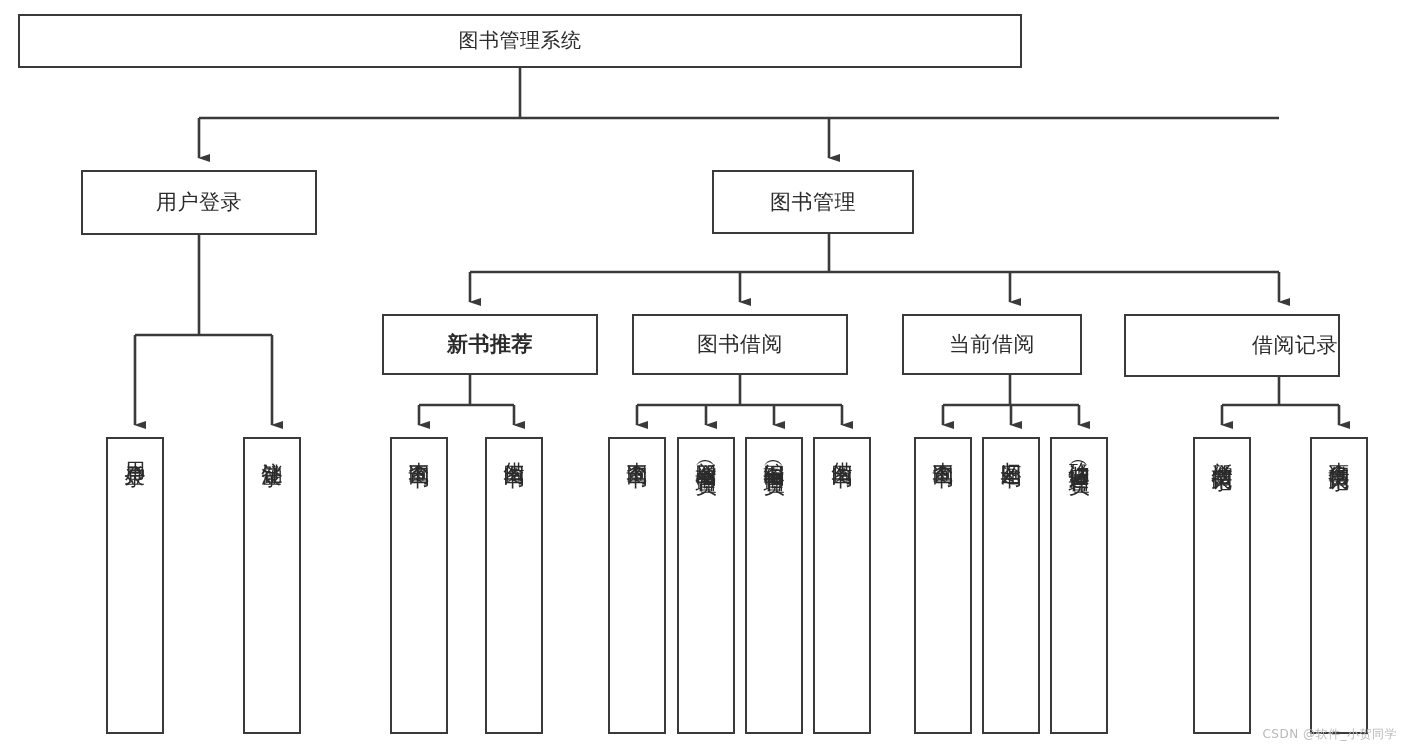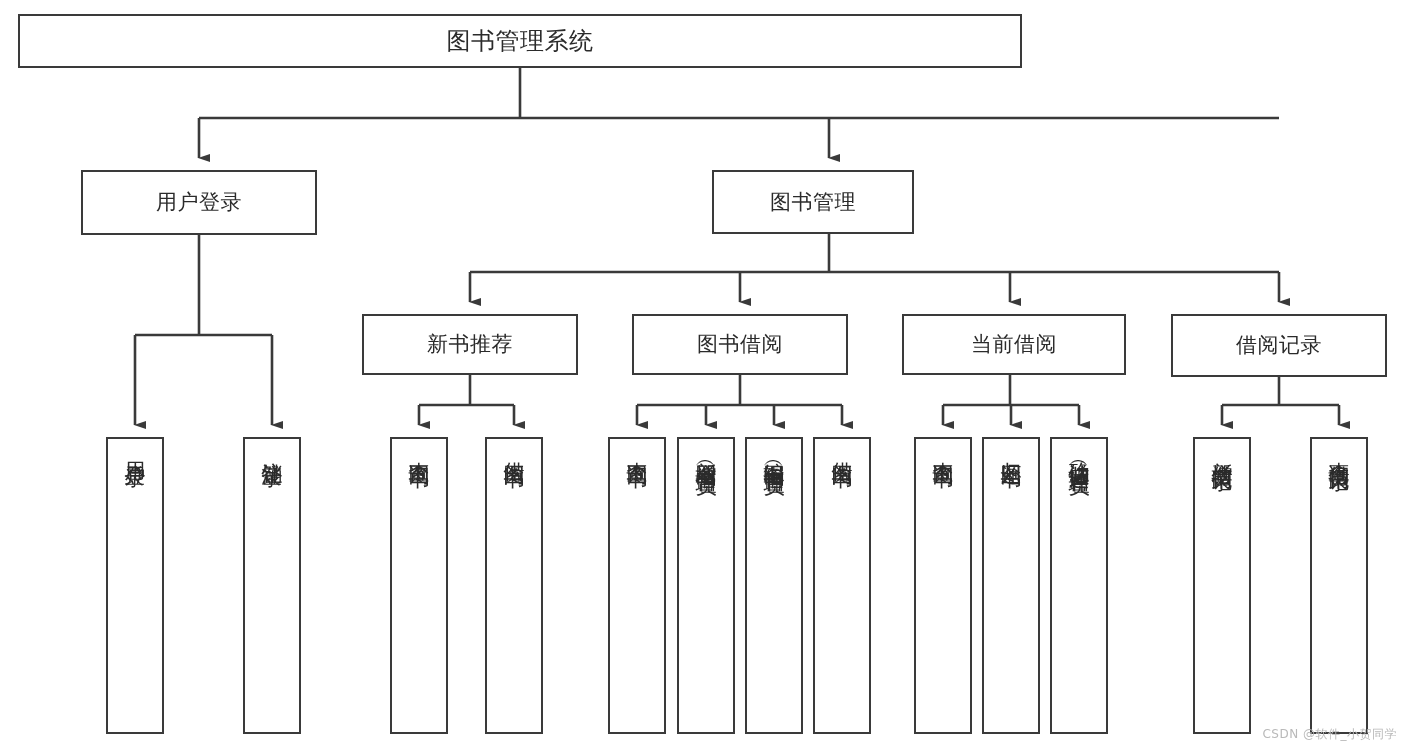--- a/index.html
+++ b/index.html
@@ -25,21 +25,21 @@
     text-align:center;
     line-height:1.28;
     letter-spacing:0.5px;
     color:#2b2b2b;
     white-space:pre;
   }
   .node.horiz .lbl{
     writing-mode:horizontal-tb;
     font-size:21px;
   }
-  .node.root .lbl{font-size:24px;}
+  .node.root .lbl{font-size:20px;}
   .node.vert{
     align-items:flex-start;
     justify-content:center;
     padding-top:6px;
   }
   .node.vert .lbl{
     writing-mode:vertical-rl;
     text-orientation:upright;
     font-size:21px;
     line-height:1.05;
@@ -115,30 +115,30 @@
     <span class="lbl">图书管理系统</span>
   </div>
 
   <div class="node horiz" style="left:81px;top:170px;width:236px;height:65px;">
     <span class="lbl">用户登录</span>
   </div>
   <div class="node horiz" style="left:712px;top:170px;width:202px;height:64px;">
     <span class="lbl">图书管理</span>
   </div>
 
-  <div class="node horiz" style="left:362px;top:314px;width:216px;height:61px;">
+  <div class="node horiz" style="left:382px;top:314px;width:216px;height:61px;font-weight:bold;">
     <span class="lbl">新书推荐</span>
   </div>
   <div class="node horiz" style="left:632px;top:314px;width:216px;height:61px;align-items:center;">
     <span class="lbl">图书借阅</span>
   </div>
-  <div class="node horiz" style="left:902px;top:314px;width:224px;height:61px;">
+  <div class="node horiz" style="left:902px;top:314px;width:180px;height:61px;">
     <span class="lbl">当前借阅</span>
   </div>
-  <div class="node horiz" style="left:1171px;top:314px;width:216px;height:63px;">
+  <div class="node horiz" style="left:1124px;top:314px;width:216px;height:63px;justify-content:flex-end;">
     <span class="lbl">借阅记录</span>
   </div>
 
   <div class="node vert" style="left:106px;top:437px;width:58px;height:297px;">
     <span class="lbl">用户登录</span>
   </div>
   <div class="node vert" style="left:243px;top:437px;width:58px;height:297px;">
     <span class="lbl">注销登录</span>
   </div>
 

